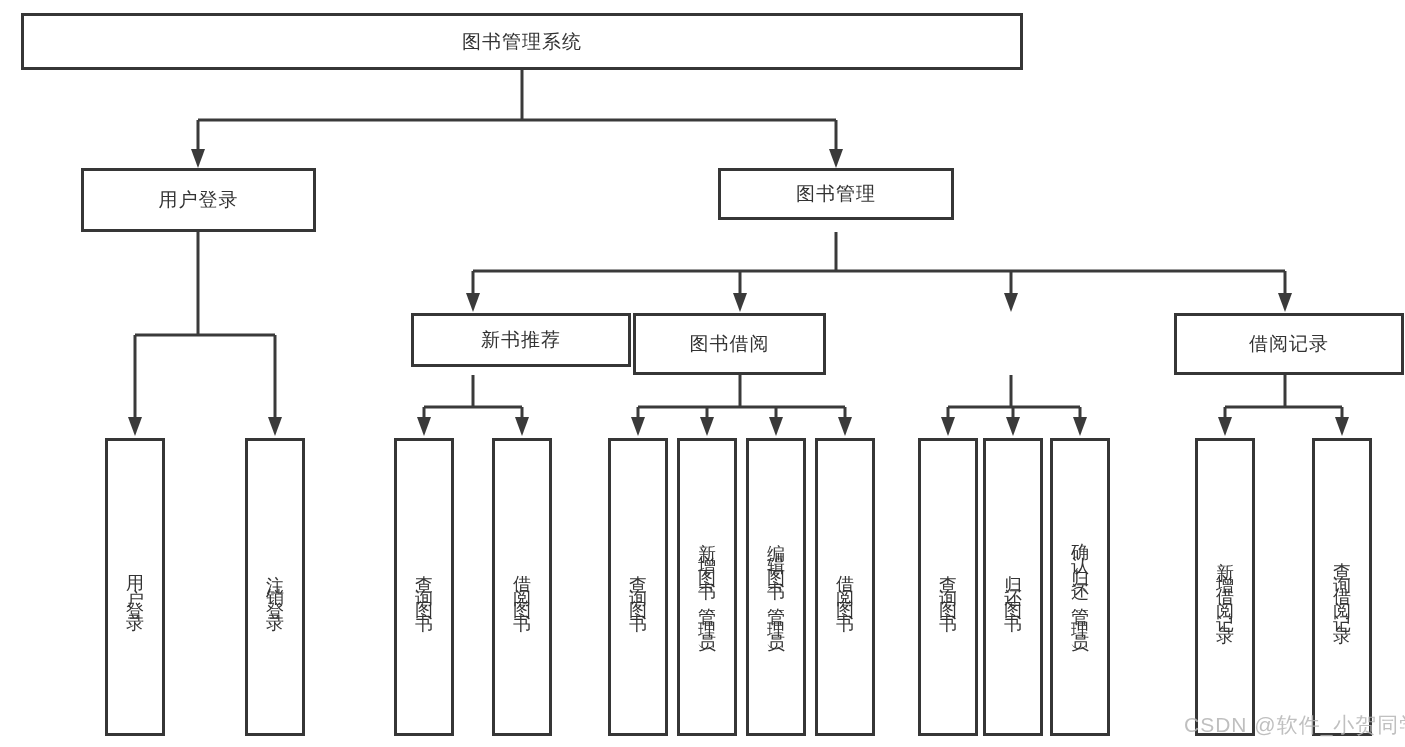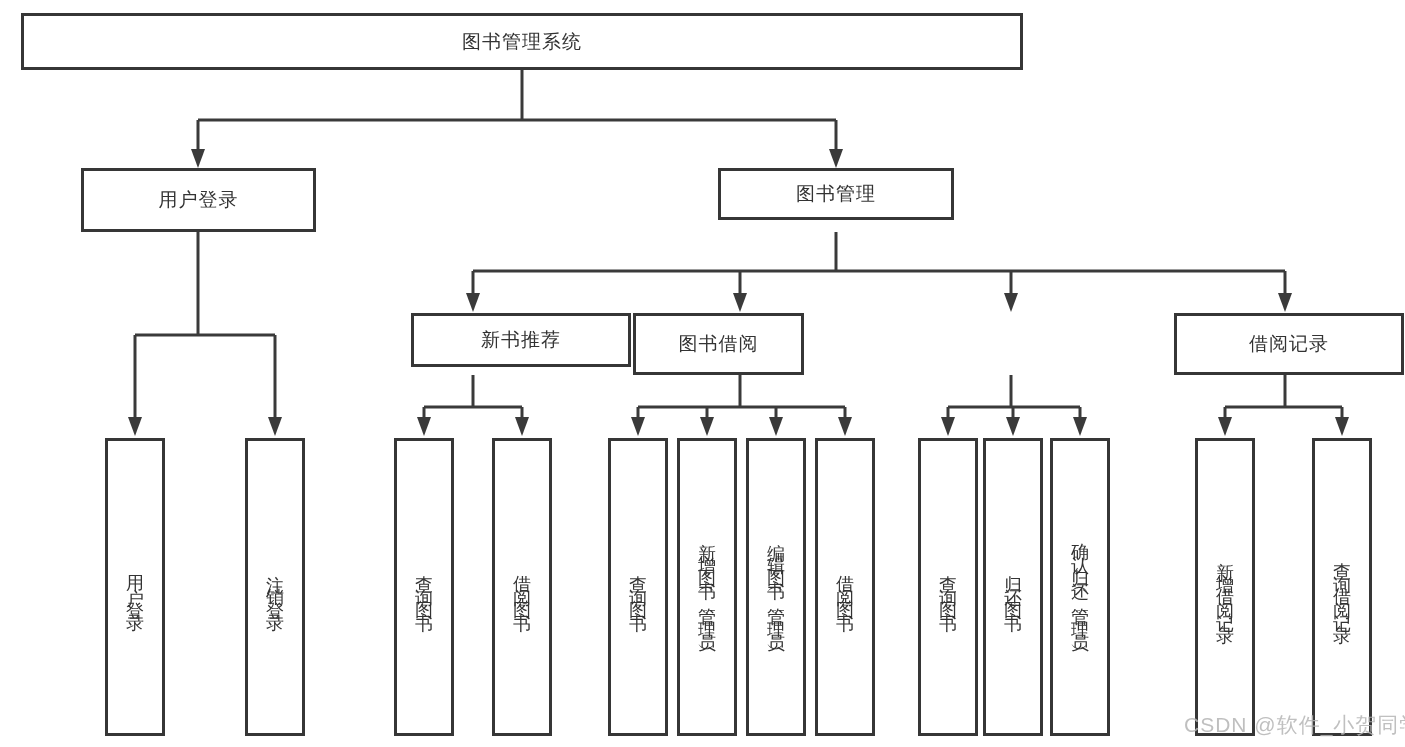--- a/index.html
+++ b/index.html
@@ -121,21 +121,21 @@
   <div class="node" style="left:81px;top:168px;width:235px;height:64px;">
     <span>用户登录</span>
   </div>
   <div class="node" style="left:718px;top:168px;width:236px;height:52px;">
     <span>图书管理</span>
   </div>
 
   <div class="node" style="left:363px;top:313px;width:220px;height:54px;margin-left:48px;">
     <span>新书推荐</span>
   </div>
-  <div class="node" style="left:633px;top:313px;width:171px;height:62px;">
+  <div class="node" style="left:633px;top:313px;width:193px;height:62px;">
     <span>图书借阅</span>
   </div>
   <div class="node" style="left:1174px;top:313px;width:230px;height:62px;align-items:center;">
     <span>借阅记录</span>
   </div>
 
   <div class="leaf" style="left:105px;top:438px;width:60px;height:298px;">
     <span>用户登录</span>
   </div>
   <div class="leaf" style="left:245px;top:438px;width:60px;height:298px;">

